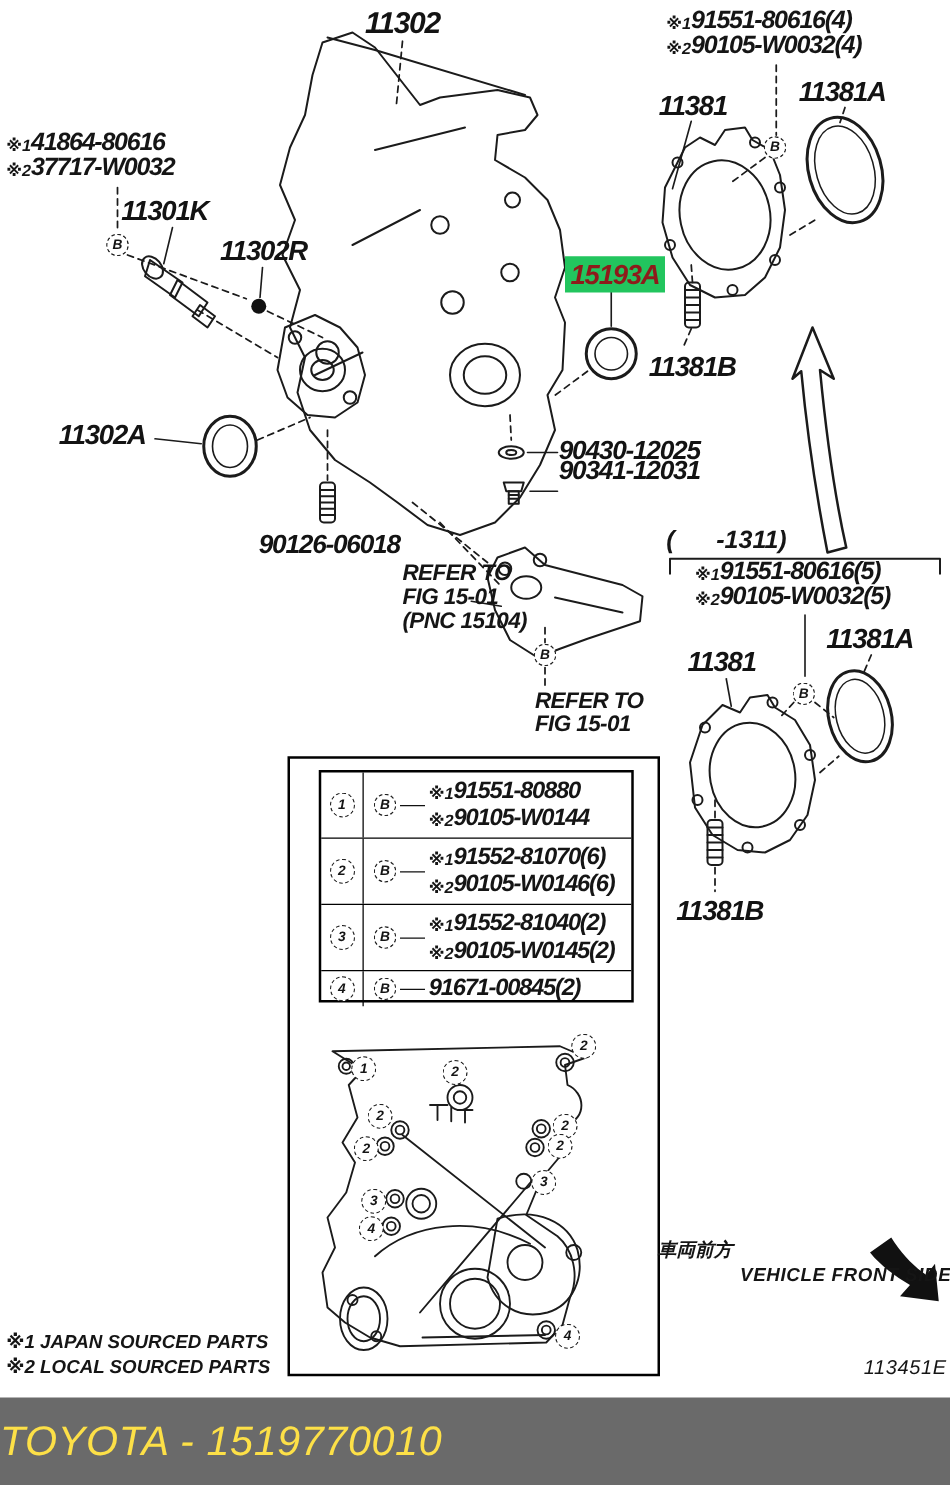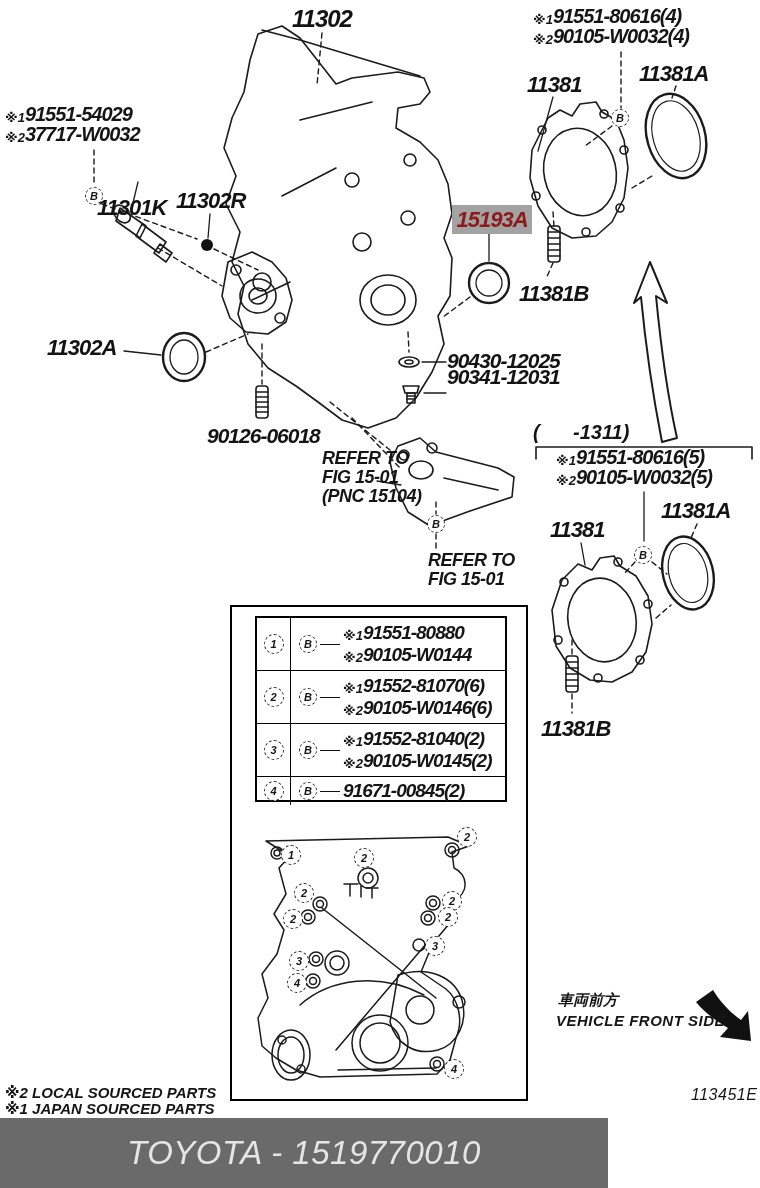--- a/index.html
+++ b/index.html
@@ -12,21 +12,21 @@
   .abs { position:absolute; z-index:2;font-style:italic; }
   .plabel { font-weight:700; font-size:22px; letter-spacing:-1px; white-space:nowrap; color:#131313; }
   .plabel.big { font-size:24px; }
   .plabel.mid { font-size:21px; }
   .altrow { display:flex; align-items:flex-end; height:20px; white-space:nowrap; }
   .pfx { font-size:13px; font-weight:700; padding-bottom:1px; letter-spacing:0; }
   .pn  { font-size:20px; font-weight:700; letter-spacing:-1px; }
   .refer { font-weight:700; font-size:18px; line-height:19px; letter-spacing:-0.5px; white-space:nowrap;margin-left:40px; }
   .range { font-weight:700; font-size:20px; white-space:pre; letter-spacing:0; }
   .hl {
-    background:#a3a3a3; color:#8E1B1B; width:80px; height:29px;
+    background:#22c55e; color:#8E1B1B; width:80px; height:29px;
     display:flex; align-items:center; justify-content:center;
     font-weight:700; font-size:22px; letter-spacing:-1px;
   }
   .circ {
     box-sizing:border-box; width:20px; height:20px; border:1.5px dashed #222; border-radius:50%;
     display:flex; align-items:center; justify-content:center;
     font-size:11px; font-weight:700; background:#fff;
   }
   .bcirc {
     box-sizing:border-box; width:18px; height:18px; border:1.5px dashed #222; border-radius:50%;
@@ -38,26 +38,26 @@
   .trow { display:flex; border-bottom:1.5px solid #000; flex:0 0 auto; }
   .trow:last-child { border-bottom:none; }
   .tnum { width:33px; border-right:1.5px solid #000; display:flex; align-items:center; justify-content:center; }
   .tcontent { flex:1; display:flex; align-items:center; padding-left:8px; }
   .bdash { width:20px; height:0; border-top:1.8px solid #111; margin:0 3px 0 3px; }
   .tlines { display:flex; flex-direction:column; justify-content:center; }
   .tl { display:flex; align-items:flex-end; height:22px; white-space:nowrap; }
   .tl .pn { font-size:19px; }
   .legend { font-weight:700; font-size:15px; letter-spacing:0; white-space:nowrap; }
   .front-jp { font-size:15px; font-weight:700; white-space:nowrap; }
-  .front-en { font-size:15px; font-weight:700; letter-spacing:0.5px; white-space:nowrap; }
+  .front-en { font-size:15px; font-weight:700; letter-spacing:0.5px; white-space:nowrap;margin-left:36px; }
   .doccode { font-size:16px; font-weight:400; letter-spacing:0.5px; }
   .footer {
-    left:0; top:1118px; width:608px; height:70px; background:#6A6A6A;
-    display:flex; align-items:center; justify-content:center; gap:78px;
-    color:#e5e5e5; font-size:33px; font-weight:400; letter-spacing:0.5px;
+    left:0; top:1118px; width:760px; height:70px; background:#6A6A6A;
+    display:flex; align-items:center; gap:78px;
+    color:#fde047; font-size:33px; font-weight:400; letter-spacing:0.5px;
   }
 </style>
 </head>
 <body>
 
 <svg id="art" width="760" height="1188" viewBox="0 0 760 1188">
   <g fill="none" stroke="#1b1b1b" stroke-width="1.6" stroke-linejoin="round" stroke-linecap="round">
 
     <g>
       <path d="M258,34 L282,26 L300,38 L336,84 L352,78 L398,72 L424,78 L430,92 L420,104 L398,108 L396,128 L420,142 L438,160 L448,184 L452,214 L444,238 L452,258 L450,296 L438,316 L444,344 L432,372 L416,398 L396,418 L368,428 L342,420 L318,402 L296,386 L268,368 L248,344 L238,314 L244,286 L232,262 L240,232 L226,204 L236,176 L224,148 L232,118 L244,92 L250,60 Z"></path>
@@ -263,31 +263,31 @@
 </div>
 
 <div class="abs plabel" style="left:527px; top:72px;">11381</div>
 <div class="abs plabel" style="left:639px; top:61px;">11381A</div>
 
 <div class="abs bcirc" style="left:611px; top:109px;">B</div>
 
 <div class="abs" style="left:5px; top:106px;">
   <div class="altrow">
     <span class="pfx">※1</span>
-    <span class="pn">91551-54029</span>
+    <span class="pn">41864-80616</span>
   </div>
   <div class="altrow">
     <span class="pfx">※2</span>
     <span class="pn">37717-W0032</span>
   </div>
 </div>
 
 <div class="abs bcirc" style="left:85px; top:187px;">B</div>
 
-<div class="abs plabel" style="left:97px; top:156px;margin-top:39px;">11301K</div>
+<div class="abs plabel" style="left:97px; top:156px;">11301K</div>
 <div class="abs plabel" style="left:176px; top:188px;">11302R</div>
 
 <div class="abs hl" style="left:452px; top:205px;">15193A</div>
 
 <div class="abs plabel" style="left:519px; top:281px;">11381B</div>
 <div class="abs plabel" style="left:47px; top:335px;">11302A</div>
 <div class="abs plabel mid" style="left:447px; top:349px;">90430-12025</div>
 <div class="abs plabel mid" style="left:447px; top:365px;">90341-12031</div>
 <div class="abs plabel mid" style="left:207px; top:424px;">90126-06018</div>
 
@@ -403,23 +403,23 @@
 <div class="abs circ" style="left:457px; top:827px;">2</div>
 <div class="abs circ" style="left:294px; top:883px;">2</div>
 <div class="abs circ" style="left:283px; top:909px;">2</div>
 <div class="abs circ" style="left:442px; top:891px;">2</div>
 <div class="abs circ" style="left:438px; top:907px;">2</div>
 <div class="abs circ" style="left:425px; top:936px;">3</div>
 <div class="abs circ" style="left:289px; top:951px;">3</div>
 <div class="abs circ" style="left:287px; top:973px;">4</div>
 <div class="abs circ" style="left:444px; top:1059px;">4</div>
 
-<div class="abs front-jp" style="left:558px; top:991px;">車両前方</div>
+<div class="abs front-jp" style="left:526px; top:991px;">車両前方</div>
 <div class="abs front-en" style="left:556px; top:1012px;">VEHICLE FRONT SIDE</div>
 
-<div class="abs legend" style="left:5px; top:1064px;margin-top:36px;">※1 JAPAN SOURCED PARTS</div>
+<div class="abs legend" style="left:5px; top:1064px;">※1 JAPAN SOURCED PARTS</div>
 <div class="abs legend" style="left:5px; top:1084px;">※2 LOCAL SOURCED PARTS</div>
 
 <div class="abs doccode" style="left:691px; top:1086px;">113451E</div>
 
 <div class="abs footer">
   <span>TOYOTA - 1519770010</span>
 </div>
 
 </body></html>

